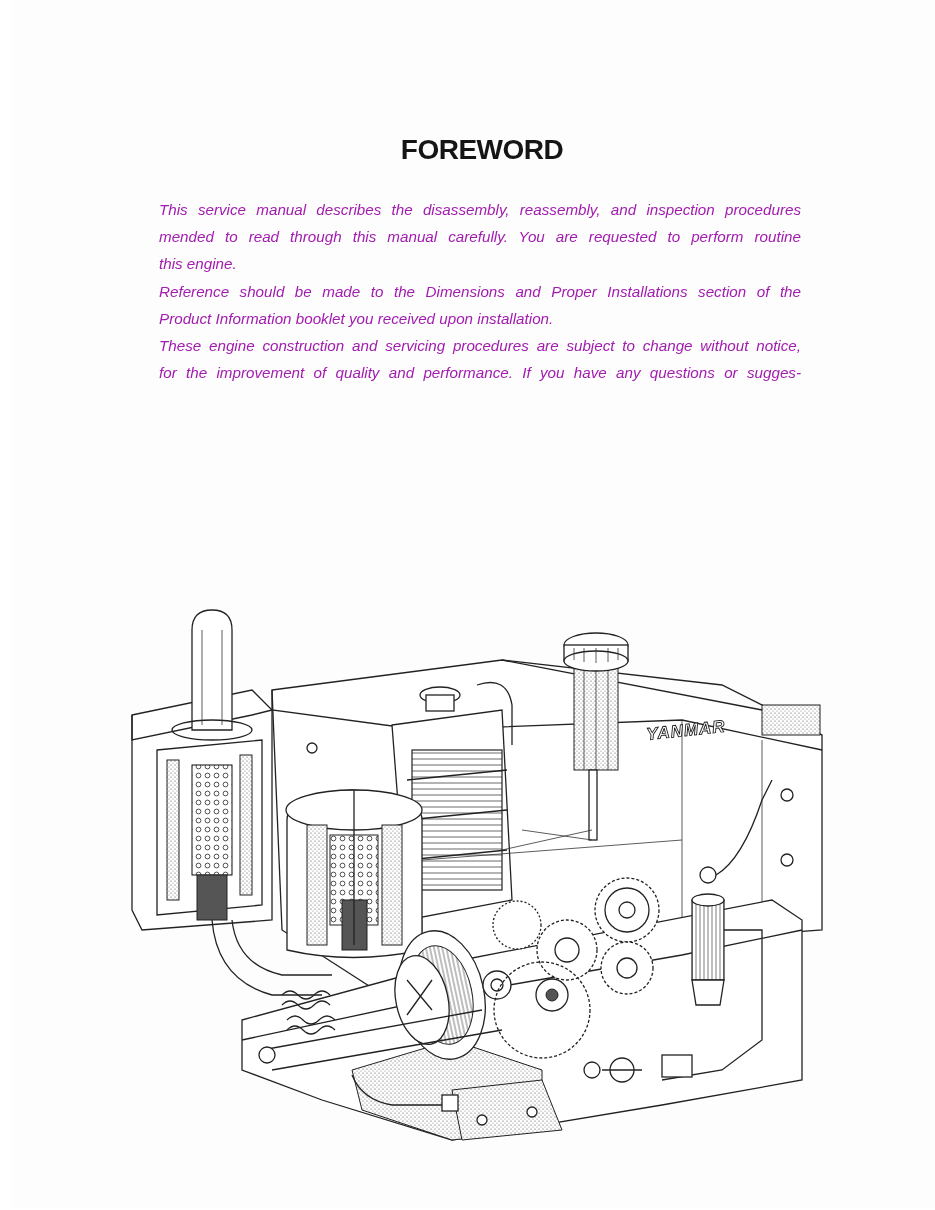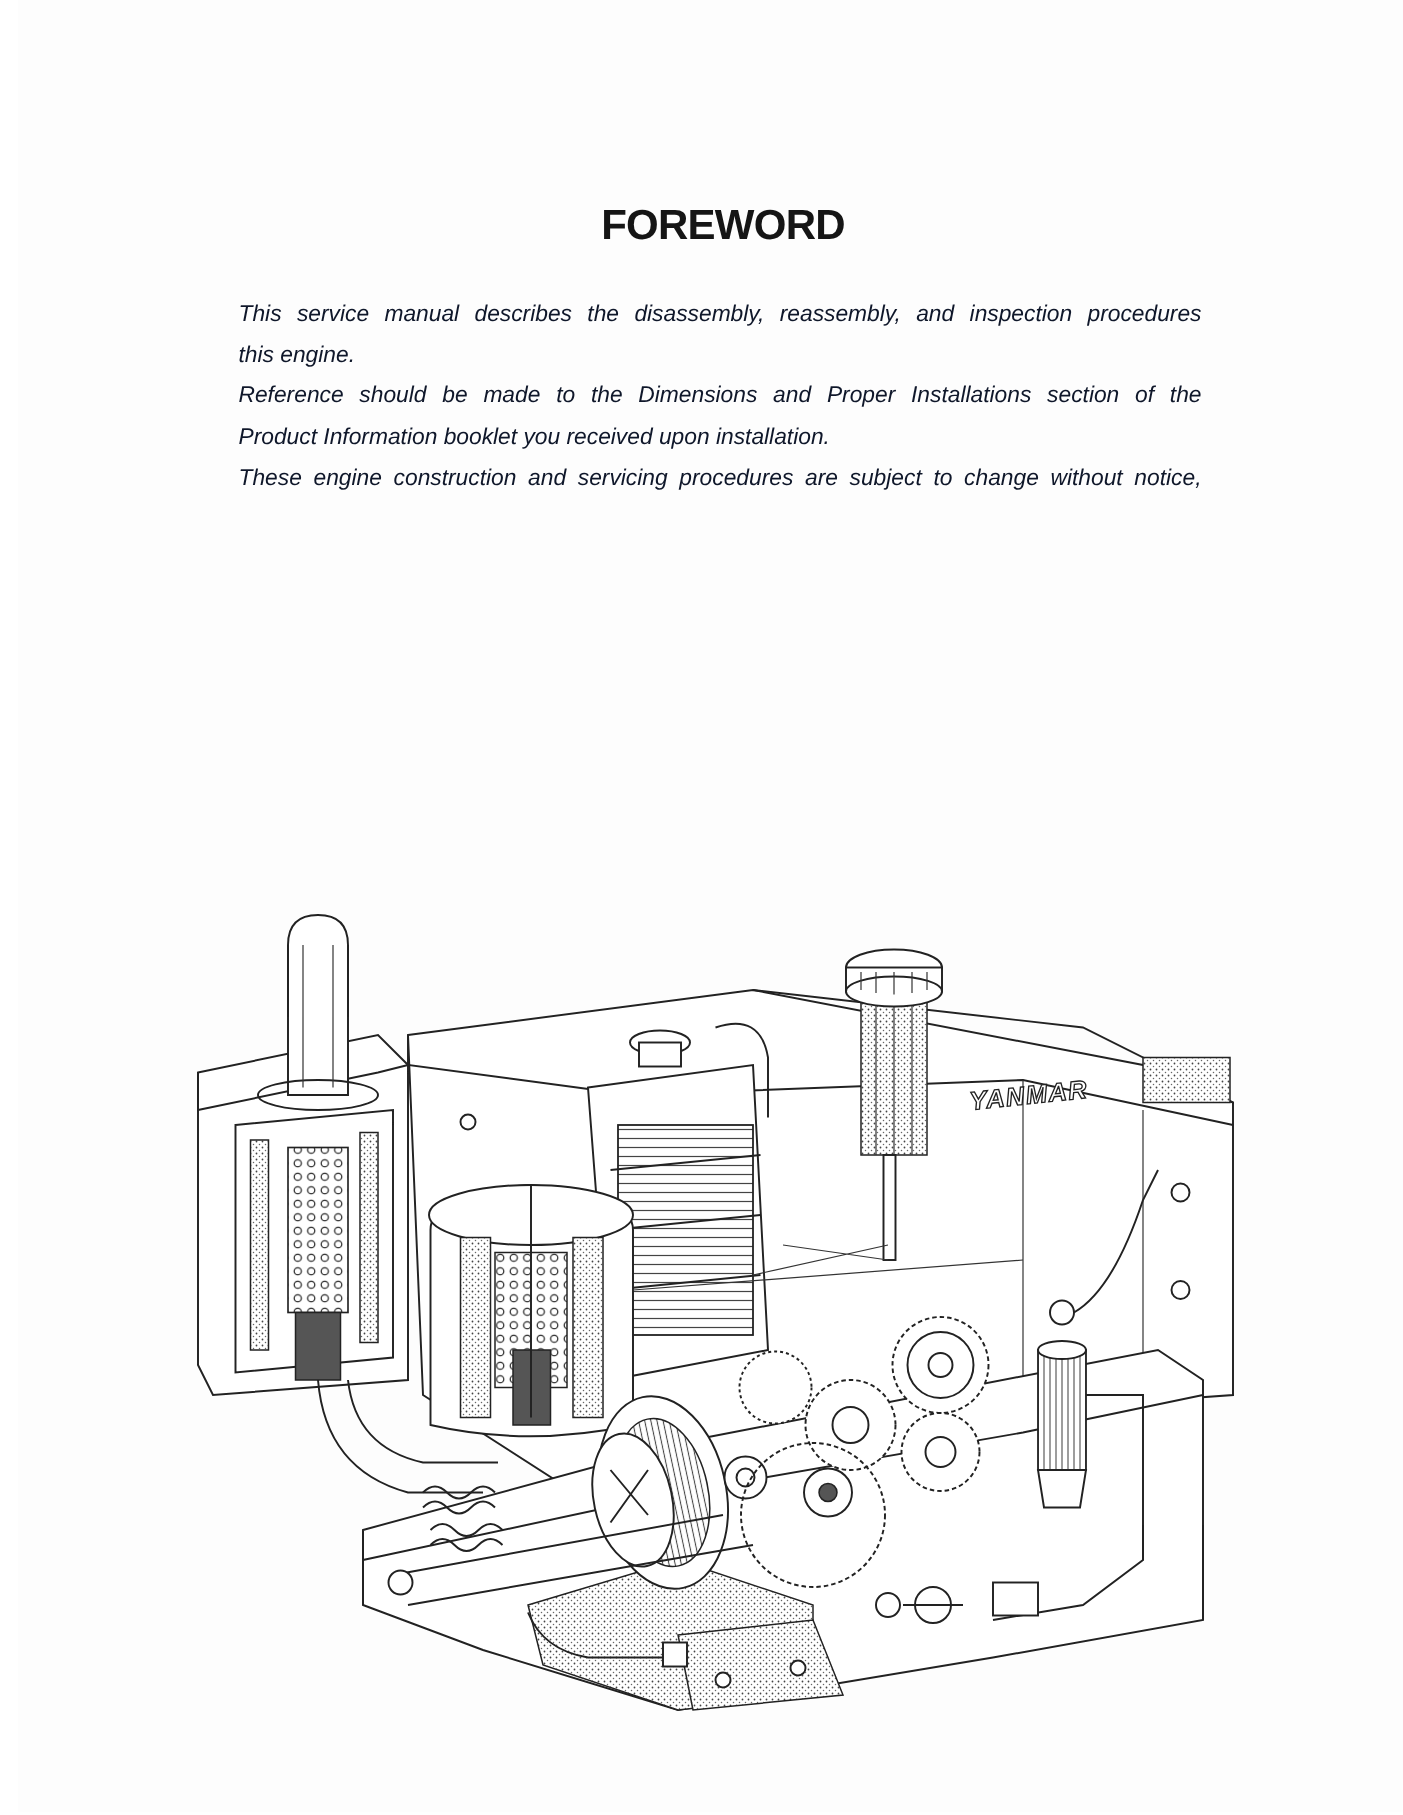--- a/index.html
+++ b/index.html
@@ -6,21 +6,21 @@
     body { width: 935px; height: 1210px; position: relative; overflow: hidden; color: #1a1a1a; }
     .page { position: absolute; left: 0; top: 0; width: 935px; height: 1208px; background: #fdfdfd; margin-left: 12px; }
     .title {
       position: absolute; left: 0; top: 134px; width: 940px; text-align: center;
       font-family: "Liberation Sans", sans-serif; font-weight: bold; font-size: 28px;
       letter-spacing: -0.5px; color: #151515; margin: 0;
     }
     .body-text {
       position: absolute; left: 147px; top: 196px; width: 642px;
       font-family: "Liberation Sans", sans-serif; font-style: italic; font-size: 15.2px;
-      line-height: 27.2px; color: #0f172a; margin: 0;
+      line-height: 27.2px; color: #a21caf; margin: 0;
     }
     .line { display: block; white-space: nowrap; text-align: justify; text-align-last: justify; }
     .line.last { text-align-last: left; }
     .illustration { position: absolute; left: 110px; top: 600px; width: 720px; height: 545px; }
     .illustration svg { width: 100%; height: 100%; }
     .stk { fill: none; stroke: #222; stroke-width: 1.3; }
     .stk-thin { fill: none; stroke: #333; stroke-width: 0.8; }
     .fill-w { fill: #fff; stroke: #222; stroke-width: 1.3; }
     .dot { fill: url(#stipple); stroke: #222; stroke-width: 1; }
     .dark { fill: #555; stroke: #222; stroke-width: 1; }
@@ -28,24 +28,26 @@
   </style>
 </head>
 <body>
 
 <div class="page">
 
   <h1 class="title">FOREWORD</h1>
 
   <div class="body-text">
     <span class="line">This service manual describes the disassembly, reassembly, and inspection procedures</span>
+    <span class="line">mended to read through this manual carefully.  You are requested to perform routine</span>
     <span class="line last">this engine.</span>
     <span class="line">Reference should be made to the Dimensions and Proper Installations section of the</span>
     <span class="line last">Product Information booklet you received upon installation.</span>
     <span class="line">These engine construction and servicing procedures are subject to change without notice,</span>
+    <span class="line">for the improvement of quality and performance.  If you have any questions or sugges-</span>
   </div>
 
   <div class="illustration">
     <svg viewBox="0 0 720 545" xmlns="http://www.w3.org/2000/svg">
       <defs>
         <pattern id="stipple" width="4" height="4" patternUnits="userSpaceOnUse">
           <rect width="4" height="4" fill="#fff"></rect>
           <circle cx="1" cy="1" r="0.6" fill="#444"></circle>
           <circle cx="3" cy="3" r="0.5" fill="#666"></circle>
         </pattern>

